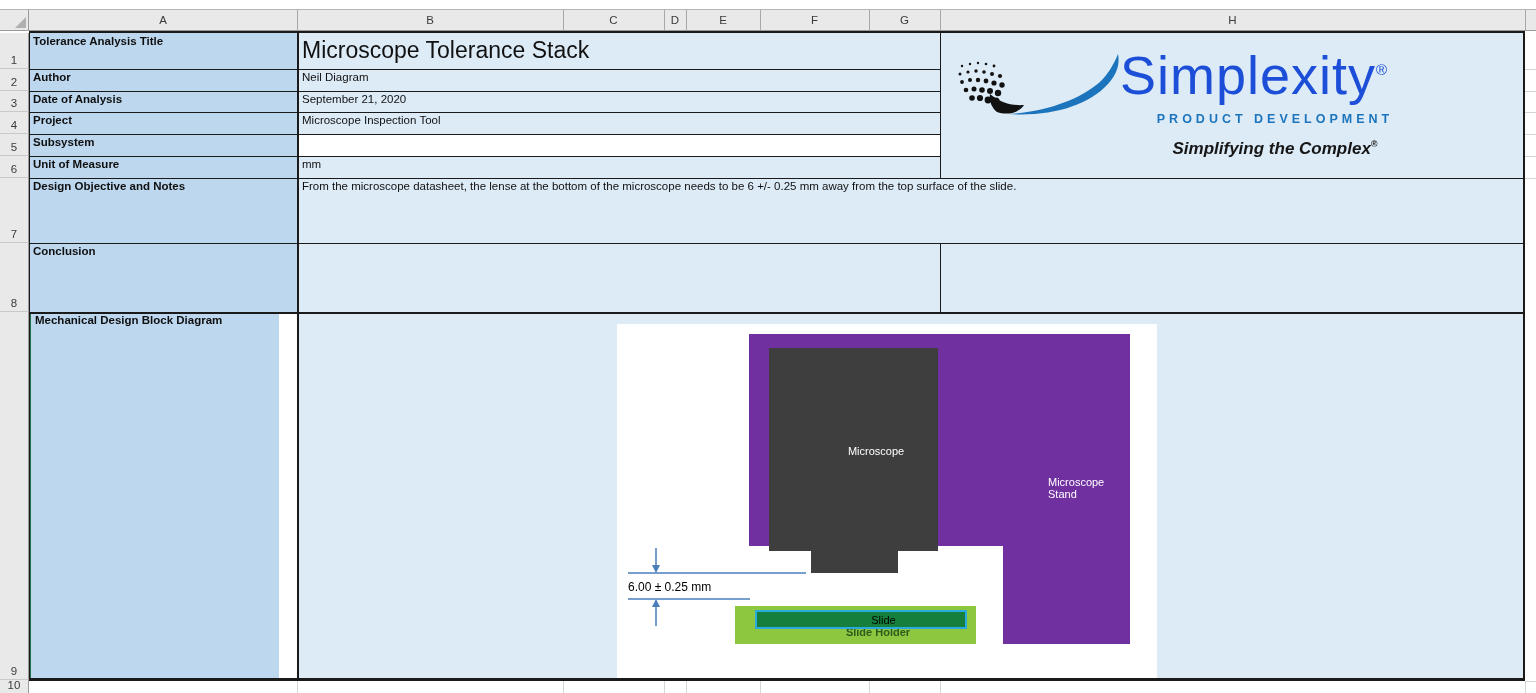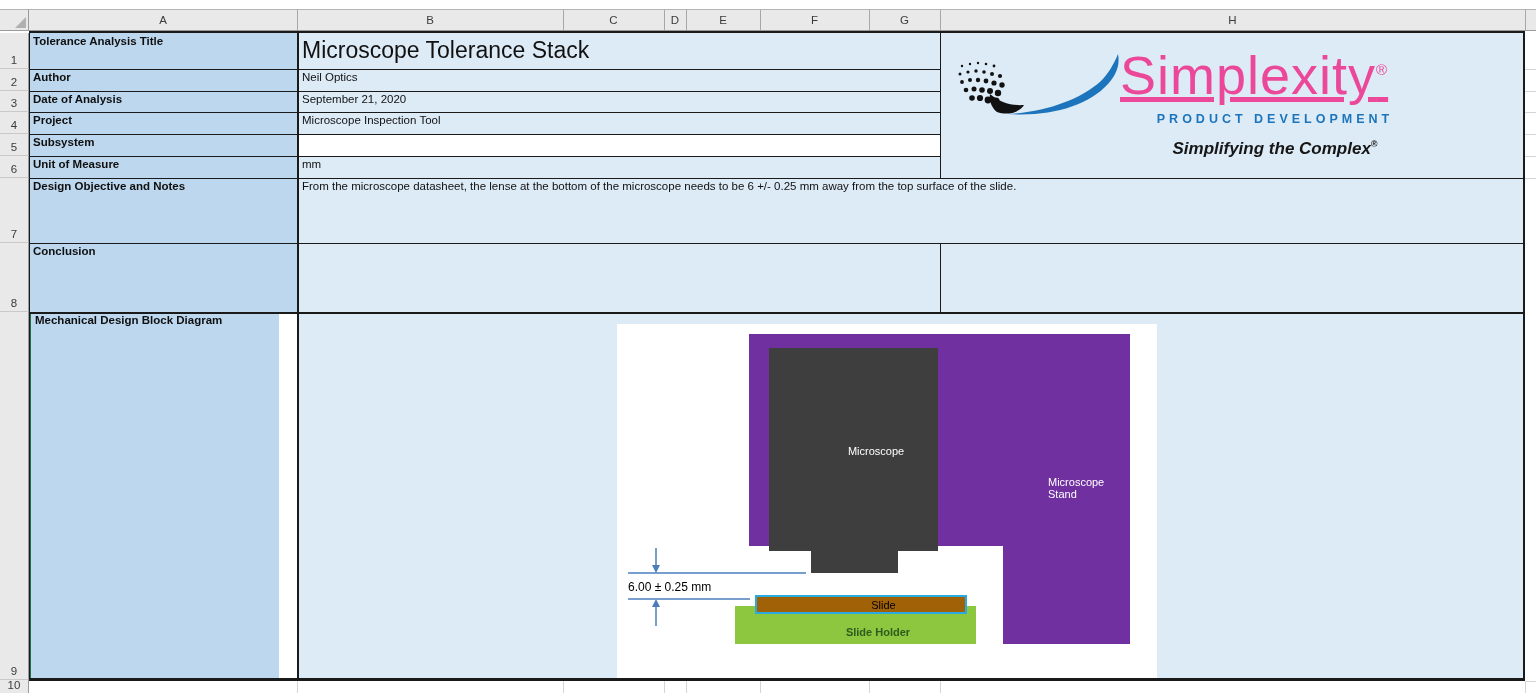--- a/index.html
+++ b/index.html
@@ -21,21 +21,21 @@
           justify-content:center;padding-bottom:2px;border-bottom:1px solid #c9c9c9;}
   
   .cellA{left:29px;width:268px;background:#bdd7ee;color:#0f0f0f;font-weight:bold;
          font-size:11.5px;padding:2px 0 0 4px;}
   .cellB{left:297px;background:#ddebf7;color:#111;font-size:11.5px;padding:2px 0 0 5px;}
   .line{background:#1a1a1a;}
   .grayline{background:#d5d5d5;}
   
   .blocklabel{display:flex;align-items:center;justify-content:center;font-size:11px;padding-left:45px;}
   
-  .brand{color:#ec4899;font-size:54px;letter-spacing:1px;line-height:60px;white-space:nowrap;text-decoration:underline;}
+  .brand{color:#1d4ed8;font-size:54px;letter-spacing:1px;line-height:60px;white-space:nowrap;}
   .brand sup{font-size:15px;}
   .subtitle{color:#1c75bc;font-weight:bold;font-size:12.5px;letter-spacing:4px;
             text-align:center;white-space:nowrap;}
   .tagline{color:#161616;font-style:italic;font-weight:bold;font-size:17px;
            text-align:center;white-space:nowrap;}
   .tagline sup{font-size:9px;}
 </style>
 </head>
 <body>
 
@@ -73,21 +73,21 @@
 <div class="abs cellA" style="top:69px;height:22px;">Author</div>
 <div class="abs cellA" style="top:91px;height:21px;">Date of Analysis</div>
 <div class="abs cellA" style="top:112px;height:22px;">Project</div>
 <div class="abs cellA" style="top:134px;height:22px;">Subsystem</div>
 <div class="abs cellA" style="top:156px;height:22px;">Unit of Measure</div>
 <div class="abs cellA" style="top:178px;height:65px;">Design Objective and Notes</div>
 <div class="abs cellA" style="top:243px;height:69px;">Conclusion</div>
 <div class="abs cellA" style="top:312px;height:368px;border-left:2px solid #1e7145;width:250px;padding-right:18px;">Mechanical Design Block Diagram</div>
 
 <div class="abs cellB" style="top:33px;width:643px;height:36px;font-size:23px;padding-top:4px;">Microscope Tolerance Stack</div>
-<div class="abs cellB" style="top:69px;width:643px;height:22px;">Neil Optics</div>
+<div class="abs cellB" style="top:69px;width:643px;height:22px;">Neil Diagram</div>
 <div class="abs cellB" style="top:91px;width:643px;height:21px;">September 21, 2020</div>
 <div class="abs cellB" style="top:112px;width:643px;height:22px;">Microscope Inspection Tool</div>
 <div class="abs cellB" style="top:134px;width:643px;height:22px;margin-top:44px;">Optics Subsystem</div>
 <div class="abs cellB" style="top:156px;width:643px;height:22px;">mm</div>
 <div class="abs cellB" style="top:178px;width:1228px;height:65px;">From the microscope datasheet, the lense at the bottom of the microscope needs to be 6 +/- 0.25 mm away from the top surface of the slide.</div>
 <div class="abs cellB" style="top:243px;width:1228px;height:69px;"></div>
 <div class="abs cellB" style="top:312px;width:1228px;height:368px;"></div>
 
 <div class="abs cellB" style="left:940px;top:33px;width:585px;height:145px;"></div>
 
@@ -135,21 +135,21 @@
   <div class="abs" style="left:386px;top:222px;width:127px;height:98px;background:#7030a0;"></div>
   <div class="abs blocklabel" style="left:386px;top:154px;width:127px;height:20px;color:#ffffff;">Microscope Stand</div>
 
   <div class="abs" style="left:152px;top:24px;width:169px;height:203px;background:#3e3e3e;"></div>
   <div class="abs" style="left:194px;top:227px;width:87px;height:22px;background:#3e3e3e;"></div>
   <div class="abs blocklabel" style="left:152px;top:117px;width:169px;height:20px;color:#ffffff;">Microscope</div>
 
   <div class="abs" style="left:118px;top:282px;width:241px;height:38px;background:#8dc63f;"></div>
   <div class="abs blocklabel" style="left:118px;top:296px;width:241px;height:24px;color:#2f5b1f;font-weight:bold;">Slide Holder</div>
 
-  <div class="abs blocklabel" style="left:138px;top:271px;width:212px;height:19px;background:#a16207;border:2px solid #29abe2;color:#000;">Slide</div>
+  <div class="abs blocklabel" style="left:138px;top:286px;width:212px;height:19px;background:#15803d;border:2px solid #29abe2;color:#000;">Slide</div>
 
 
   <svg class="abs" style="left:1px;top:216px;" width="200" height="92" viewBox="0 0 200 92">
     <line x1="10" y1="33" x2="188" y2="33" stroke="#4a7ebb" stroke-width="1.5"></line>
     <line x1="38" y1="8" x2="38" y2="26" stroke="#4a7ebb" stroke-width="1.5"></line>
     <polygon points="34,25 42,25 38,33" fill="#4a7ebb"></polygon>
     <line x1="10" y1="59" x2="132" y2="59" stroke="#4a7ebb" stroke-width="1.5"></line>
     <line x1="38" y1="67" x2="38" y2="86" stroke="#4a7ebb" stroke-width="1.5"></line>
     <polygon points="34,67 42,67 38,59" fill="#4a7ebb"></polygon>
   </svg>

